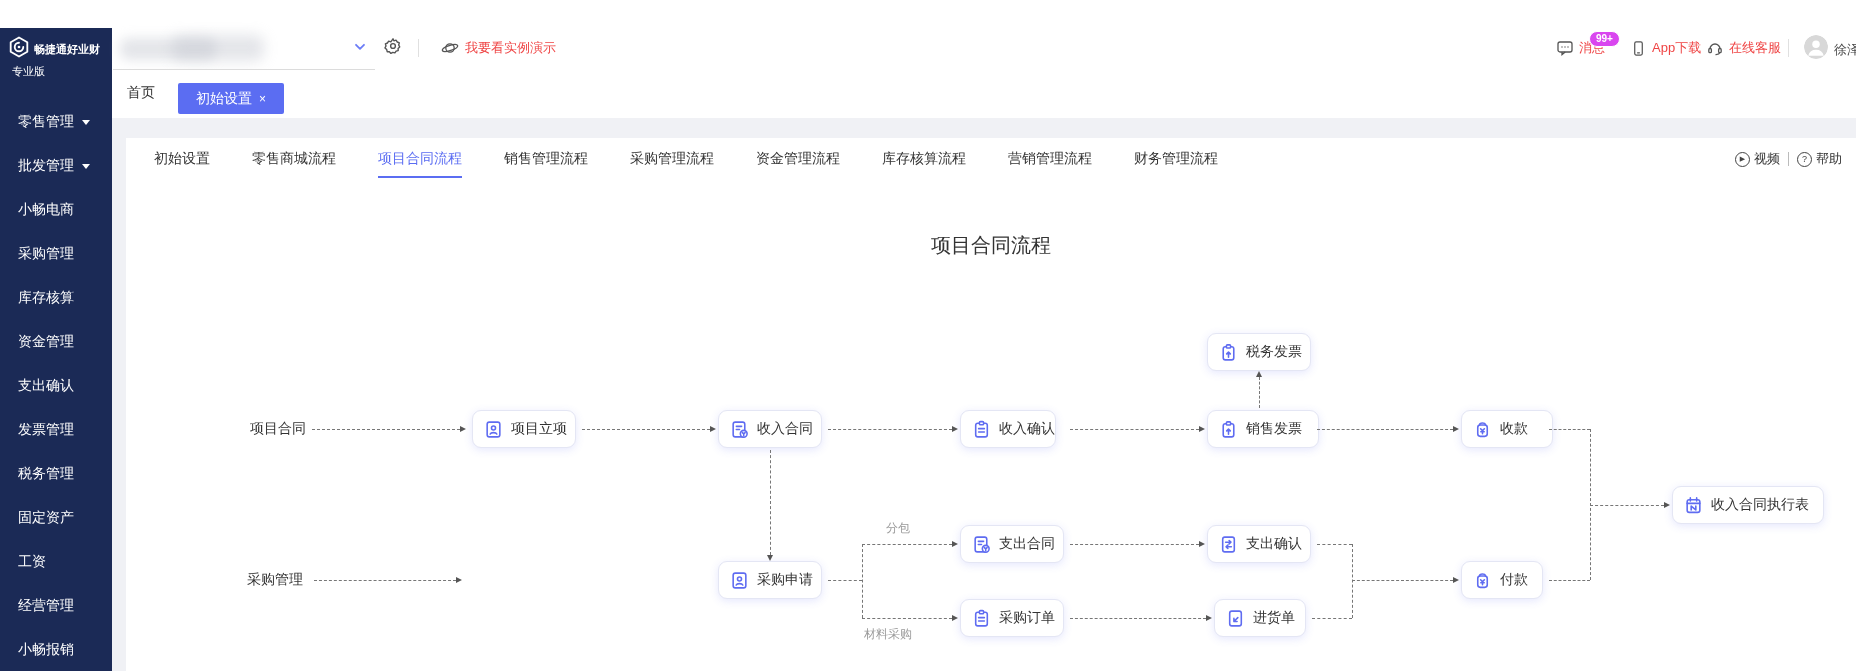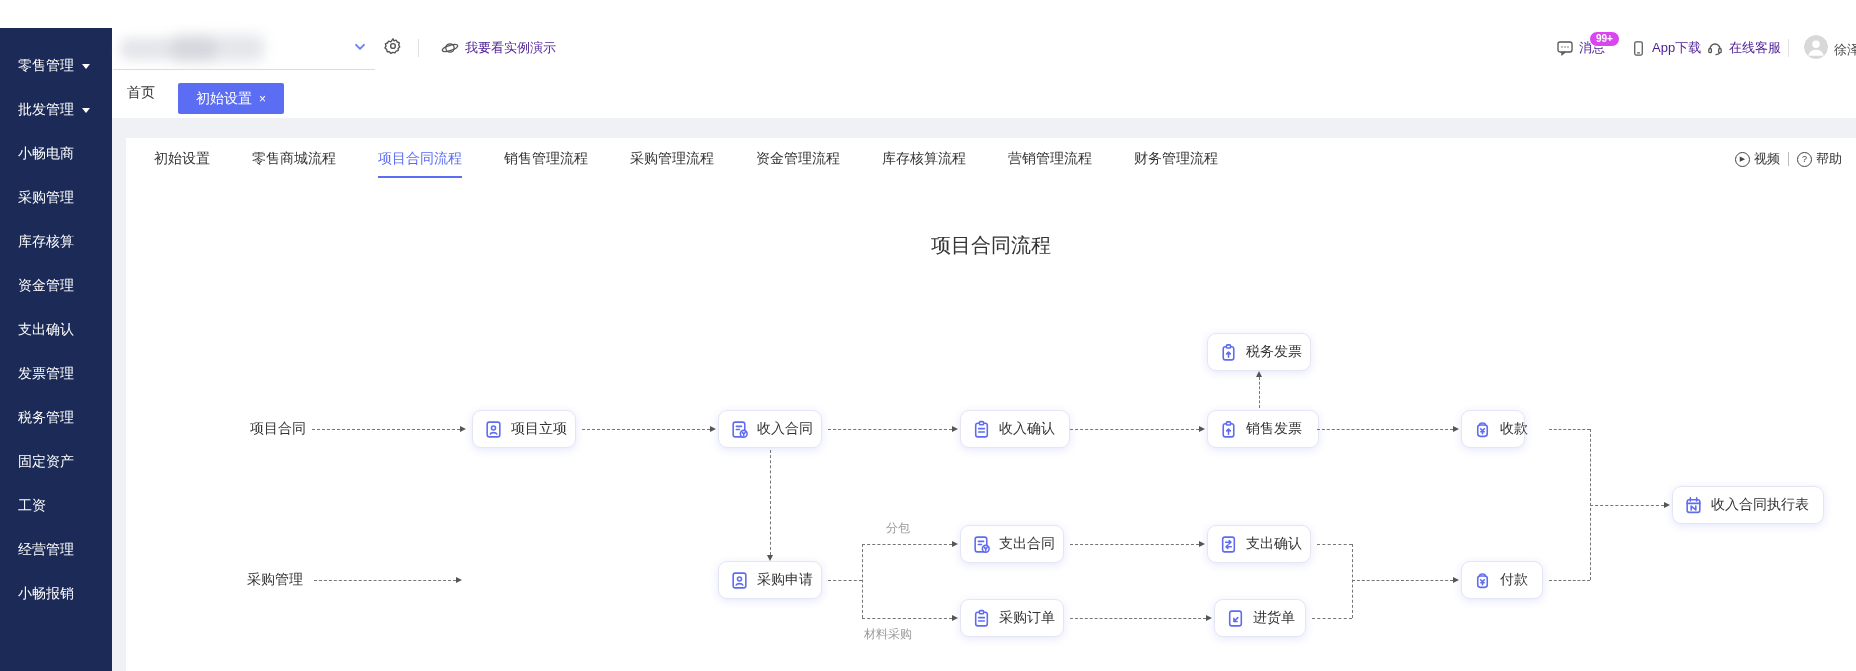--- a/index.html
+++ b/index.html
@@ -15,21 +15,21 @@
   .logo-sub{color:#fff;font-size:11px;margin:2px 0 0 4px;}
   .side-items{margin-top:16px;}
   .side-item{height:44px;display:flex;align-items:center;padding-left:18px;
              color:#fff;font-size:14px;cursor:pointer;white-space:nowrap;}
   .side-item .caret{width:0;height:0;border-left:4.5px solid transparent;border-right:4.5px solid transparent;
                     border-top:5px solid #fff;margin-left:8px;}
   
   .topbar{position:absolute;left:112px;top:28px;width:1744px;height:42px;background:#fff;}
   .blob{position:absolute;border-radius:8px;}
   .underline{position:absolute;left:1px;top:41px;width:262px;height:1px;background:#dcdcdc;}
-  .tb-icon{position:absolute;display:flex;align-items:center;gap:5px;font-size:13px;color:#4c1d95;cursor:pointer;}
+  .tb-icon{position:absolute;display:flex;align-items:center;gap:5px;font-size:13px;color:#ef4444;cursor:pointer;}
   .tb-divider{position:absolute;width:1px;height:18px;background:#e0e0e0;top:11px;}
   .badge{position:absolute;background:#d946ef;color:#fff;font-size:10px;line-height:12px;
          padding:1px 6px;border-radius:8px;border:1px solid #fff;font-weight:bold;}
   .avatar{position:absolute;width:24px;height:24px;border-radius:50%;overflow:hidden;top:7px;cursor:pointer;}
   .username{position:absolute;font-size:13px;color:#444;top:13px;white-space:nowrap;}
   
   .wtabs{position:absolute;left:112px;top:70px;width:1744px;height:48px;background:#fff;}
   .wtab-home{position:absolute;left:15px;top:14px;font-size:14px;color:#333;cursor:pointer;}
   .wtab-active{position:absolute;left:66px;top:13px;width:106px;height:31px;background:#5b6df2;
                border-radius:2px;display:flex;align-items:center;justify-content:center;gap:7px;
@@ -64,20 +64,33 @@
   .branch-label{position:absolute;font-size:12px;color:#9a9a9a;white-space:nowrap;}
 </style>
 </head>
 <body>
 
 <div id="app">
 
   <div class="top-strip"></div>
 
   <div class="sidebar">
+    <div class="logo-area">
+      <div class="logo-row">
+        <span>
+          <svg width="22" height="22" viewBox="0 0 18 18" fill="none" stroke="#fff" stroke-width="1.5" stroke-linejoin="round">
+            <path d="M9 1.2l6.8 3.9v7.8L9 16.8 2.2 12.9V5.1z"></path>
+            <path d="M9 5.5a3.5 3.5 0 1 0 3.5 3.5" stroke-linecap="round"></path>
+            <circle cx="9" cy="9" r="1.1" fill="#fff" stroke="none"></circle>
+          </svg>
+        </span>
+        <span class="logo-title">畅捷通好业财</span>
+      </div>
+      <div class="logo-sub">专业版</div>
+    </div>
     <div class="side-items">
         <div class="side-item">
           <span>零售管理</span>
           <span class="caret"></span>
         </div>
         <div class="side-item">
           <span>批发管理</span>
           <span class="caret"></span>
         </div>
         <div class="side-item">
@@ -229,21 +242,21 @@
         <span style="display: inline-flex;">
           <svg width="19" height="19" viewBox="0 0 18 18" fill="none" stroke="#5f6cf1" stroke-width="1.5" stroke-linecap="round" stroke-linejoin="round">
             <rect x="3" y="2" width="11" height="14" rx="2"></rect>
             <path d="M6 6h5M6 9h3"></path>
             <circle cx="13" cy="13" r="3.2" fill="#fff"></circle>
             <path d="M11.7 11.9l1.3 1.2 1.3-1.2M13 13.1v1.7"></path>
           </svg>
         </span>
         <span>收入合同</span>
       </div>
-      <div class="node" style="left: 960px; top: 410px; width: 110px;">
+      <div class="node" style="left: 960px; top: 410px; width: 96px;">
         <span style="display: inline-flex;">
           <svg width="19" height="19" viewBox="0 0 18 18" fill="none" stroke="#5f6cf1" stroke-width="1.5" stroke-linecap="round" stroke-linejoin="round">
             <rect x="3.5" y="3" width="11" height="13" rx="2"></rect>
             <rect x="7" y="1.5" width="4" height="3" rx="1" fill="#fff"></rect>
             <path d="M6.3 8.2h5.4M6.3 11.4h5.4"></path>
           </svg>
         </span>
         <span>收入确认</span>
       </div>
       <div class="node" style="left: 1207px; top: 410px; width: 112px;">
@@ -259,21 +272,21 @@
       <div class="node" style="left: 1207px; top: 333px; width: 104px;">
         <span style="display: inline-flex;">
           <svg width="19" height="19" viewBox="0 0 18 18" fill="none" stroke="#5f6cf1" stroke-width="1.5" stroke-linecap="round" stroke-linejoin="round">
             <rect x="4" y="3.5" width="10" height="12.5" rx="2"></rect>
             <rect x="7" y="1.8" width="4" height="3" rx="1" fill="#fff"></rect>
             <path d="M9 13.4V8.6M7.3 10.3L9 8.6l1.7 1.7"></path>
           </svg>
         </span>
         <span>税务发票</span>
       </div>
-      <div class="node" style="left: 1461px; top: 410px; width: 64px;">
+      <div class="node" style="left: 1461px; top: 410px; width: 92px;">
         <span style="display: inline-flex;">
           <svg width="19" height="19" viewBox="0 0 18 18" fill="none" stroke="#5f6cf1" stroke-width="1.5" stroke-linecap="round" stroke-linejoin="round">
             <rect x="4.5" y="4.8" width="9" height="10.7" rx="2.4"></rect>
             <path d="M6.2 4.8c0-2.6 5.6-2.6 5.6 0"></path>
             <path d="M7.2 8.3L9 10.1l1.8-1.8M9 10.1v2.9M7.4 11.2h3.2"></path>
           </svg>
         </span>
         <span>收款</span>
       </div>
       <div class="node" style="left: 1672px; top: 486px; width: 152px;">

